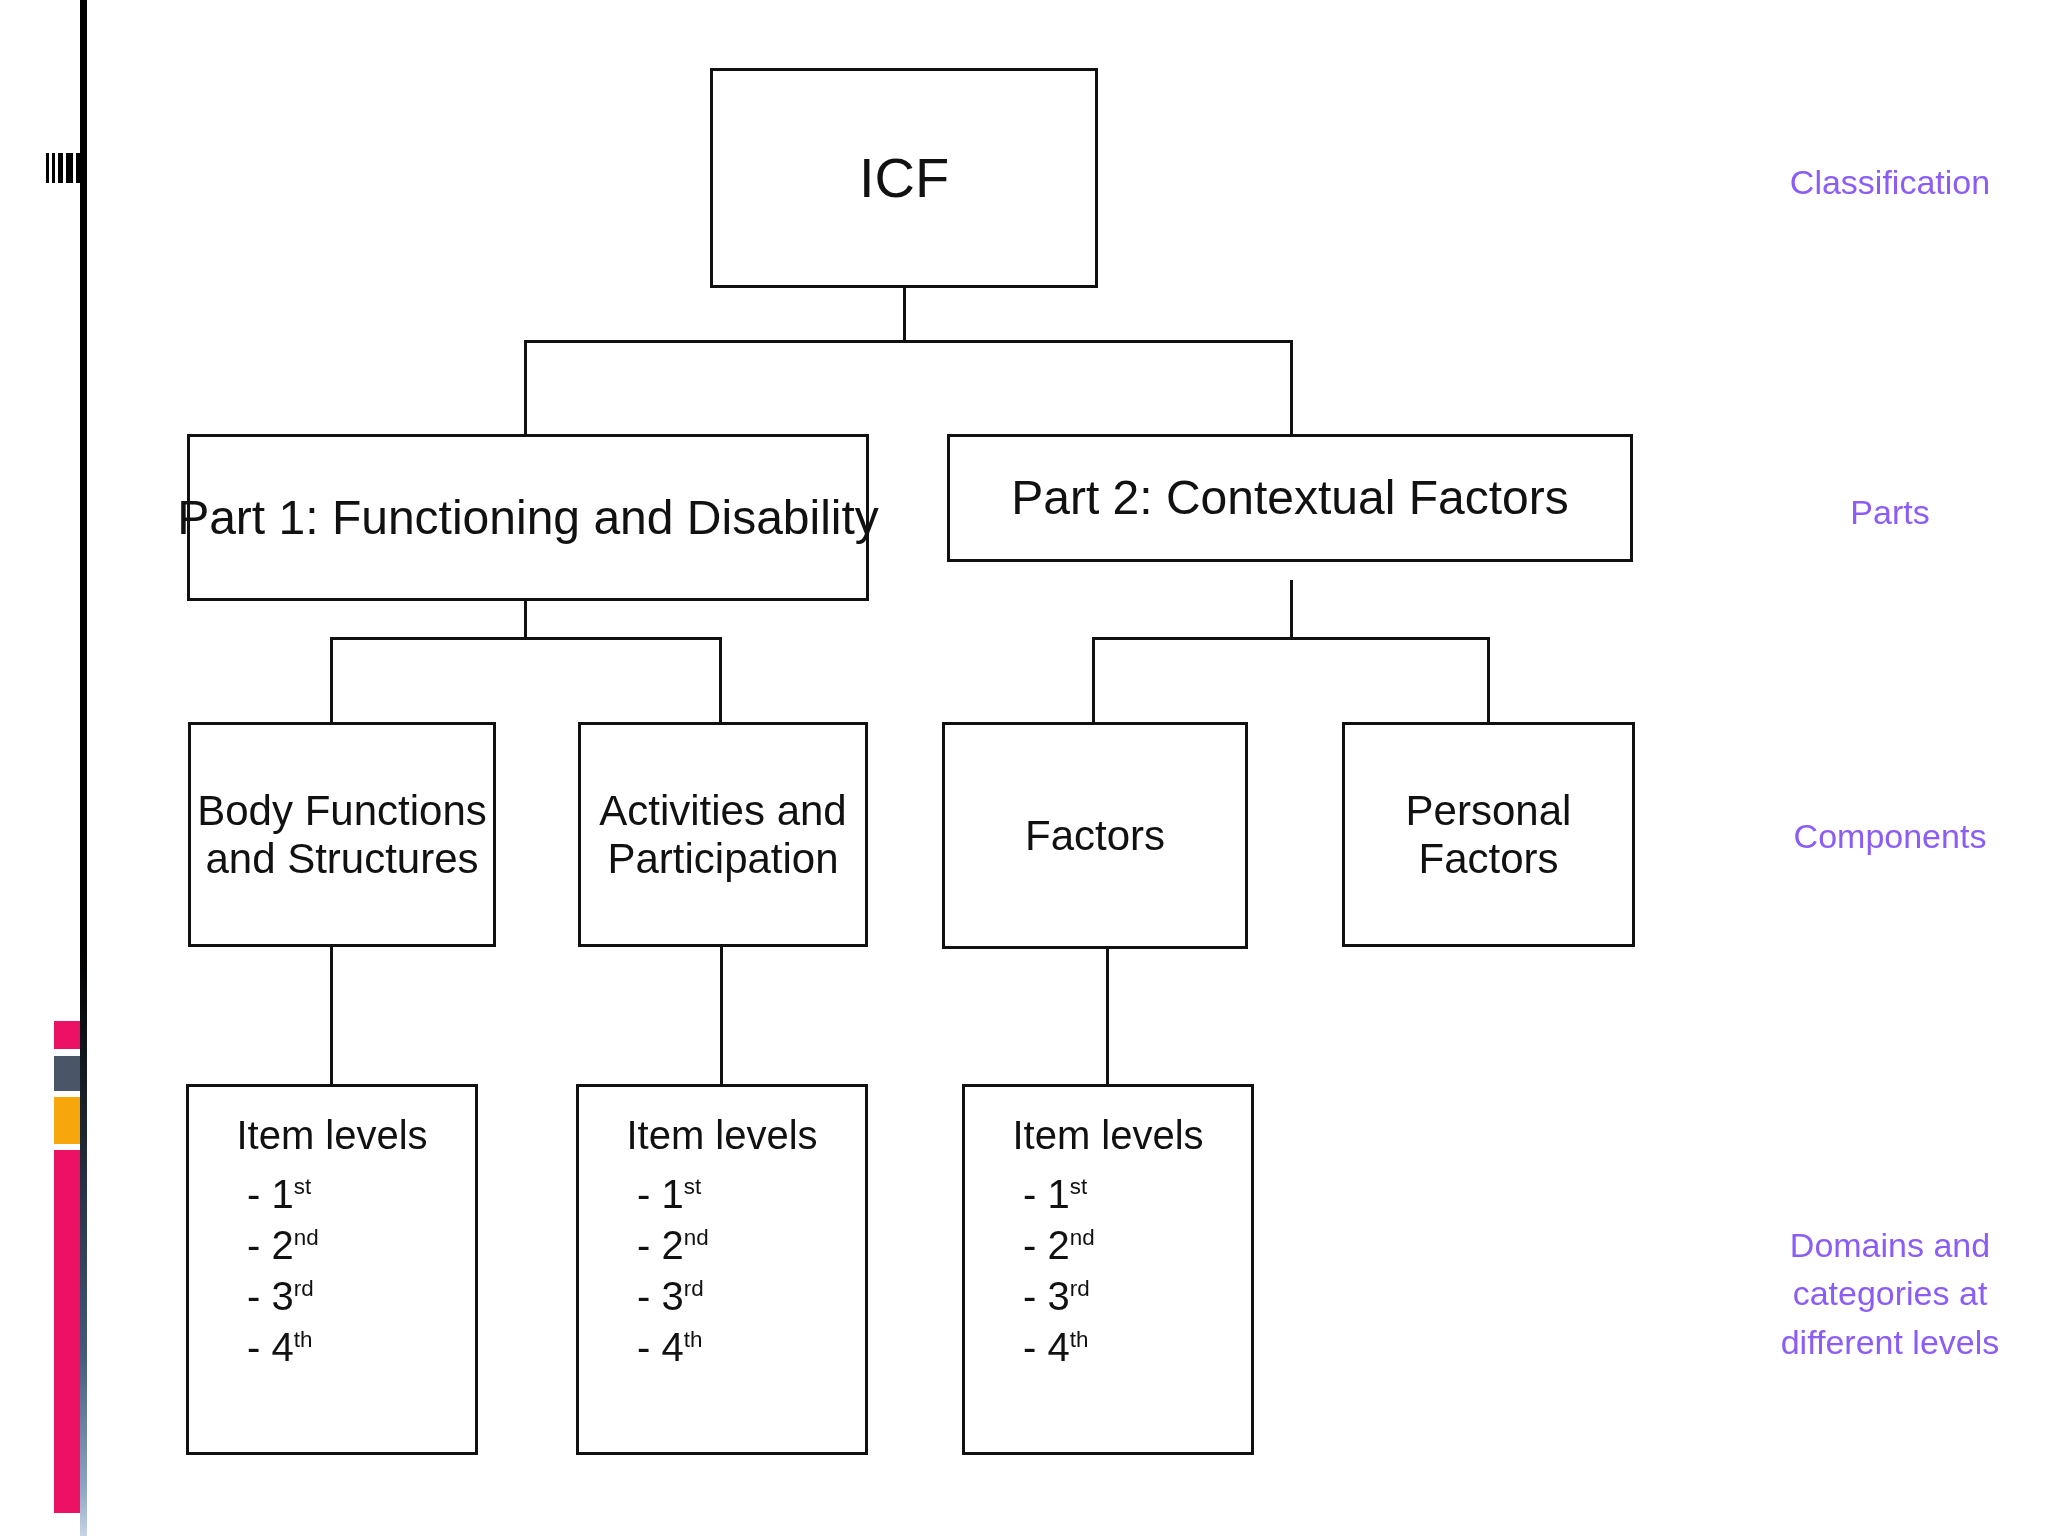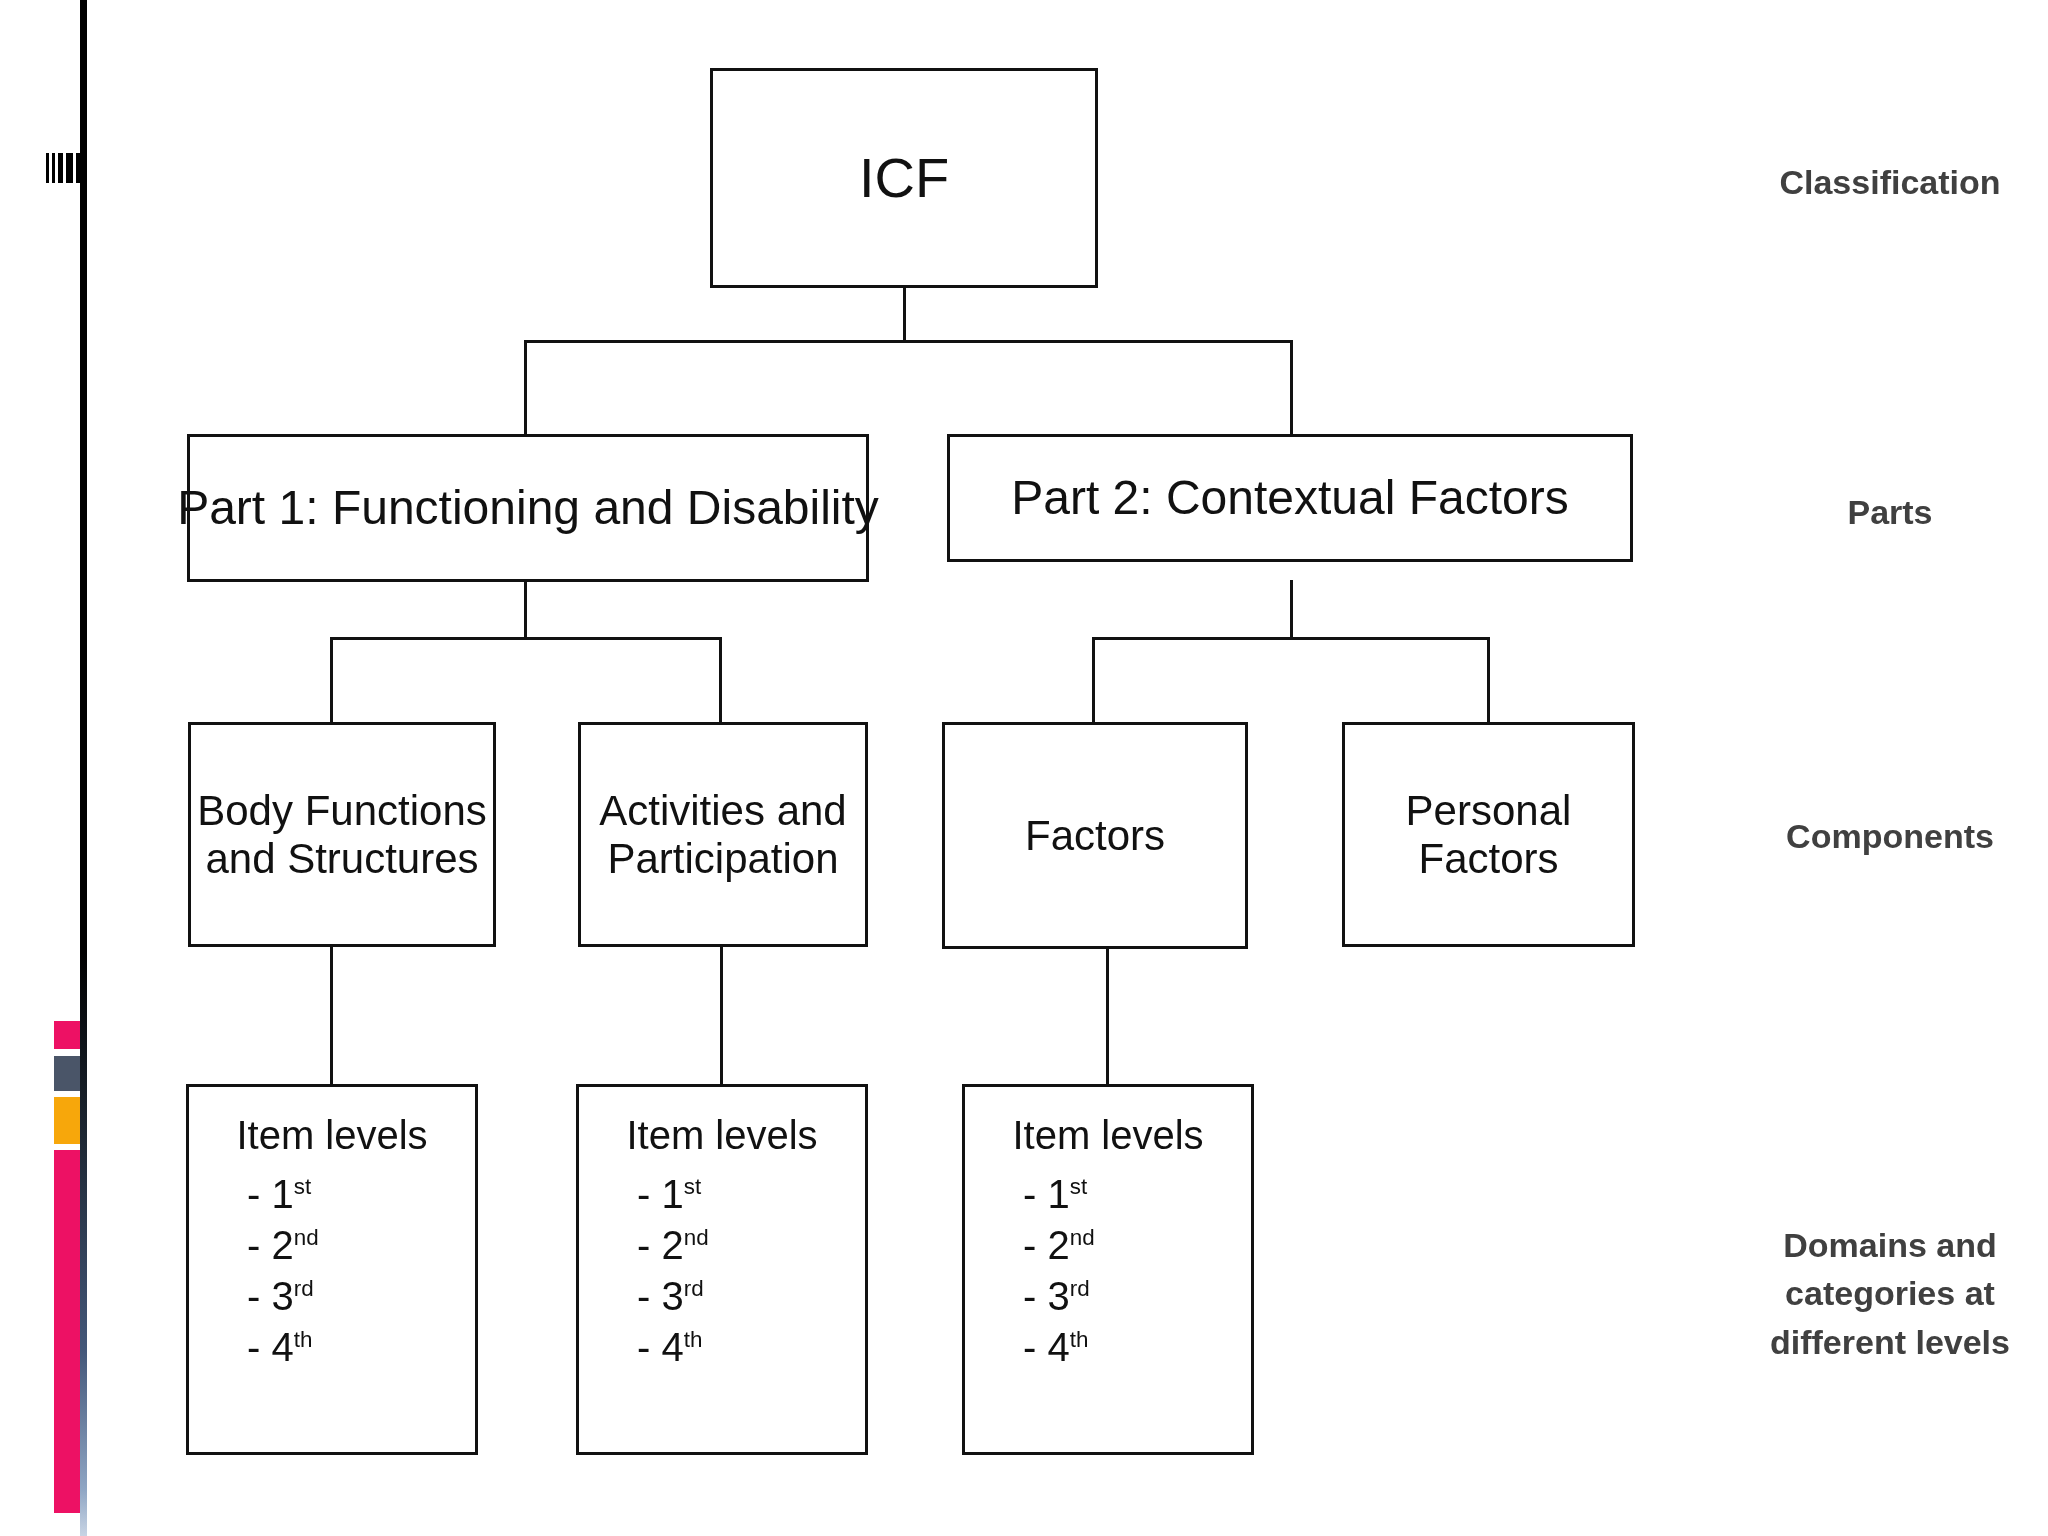--- a/index.html
+++ b/index.html
@@ -23,21 +23,21 @@
 
   
   #diagram{position:absolute;left:0;top:0;width:2048px;height:1536px;}
 
   .node{position:absolute;box-sizing:border-box;border:3px solid #111;background:#fff;
         display:flex;flex-direction:column;align-items:center;justify-content:center;
         text-align:center;line-height:1.12;color:#111;}
   .node .ln{display:block;white-space:nowrap;}
 
   #node-icf{left:710px;top:68px;width:388px;height:220px;font-size:56px;}
-  #node-part1{left:187px;top:434px;width:682px;height:148px;font-size:48px;}
+  #node-part1{left:187px;top:434px;width:682px;height:167px;font-size:48px;}
   #node-part2{left:947px;top:434px;width:686px;height:128px;font-size:48px;}
 
   #node-bfs{left:188px;top:722px;width:308px;height:225px;font-size:42px;}
   #node-ap{left:578px;top:722px;width:290px;height:225px;font-size:42px;}
   #node-ef{left:942px;top:722px;width:306px;height:227px;font-size:42px;}
   #node-pf{left:1342px;top:722px;width:293px;height:225px;font-size:42px;}
 
   .items{border-width:3px;font-size:38px;justify-content:flex-start;padding-top:26px;}
   #node-items1{left:186px;top:1084px;width:292px;height:371px;}
   #node-items2{left:576px;top:1084px;width:292px;height:371px;}
@@ -45,21 +45,21 @@
   .items .ttl{font-size:40px;margin-bottom:11px;}
   .items .lvl{font-size:40px;line-height:1.28;margin-left:58px;align-self:flex-start;
               text-align:left;white-space:nowrap;}
   .items .lvl sup{font-size:0.56em;vertical-align:super;}
 
   
   .ln-v{position:absolute;background:#111;width:3px;}
   .ln-h{position:absolute;background:#111;height:3px;}
 
   
-  .rlabel{position:absolute;font-weight:bold;font-size:34px;color:#404040;
+  .rlabel{position:absolute;font-weight:normal;font-size:34px;color:#8b5cf6;
           text-align:center;line-height:1.42;width:300px;left:1740px;}
   #rl-classification{top:158px;}
   #rl-parts{top:488px;}
   #rl-components{top:812px;}
   #rl-domains{top:1221px;}
 </style>
 </head>
 <body>
 
 <div id="left-rail">

